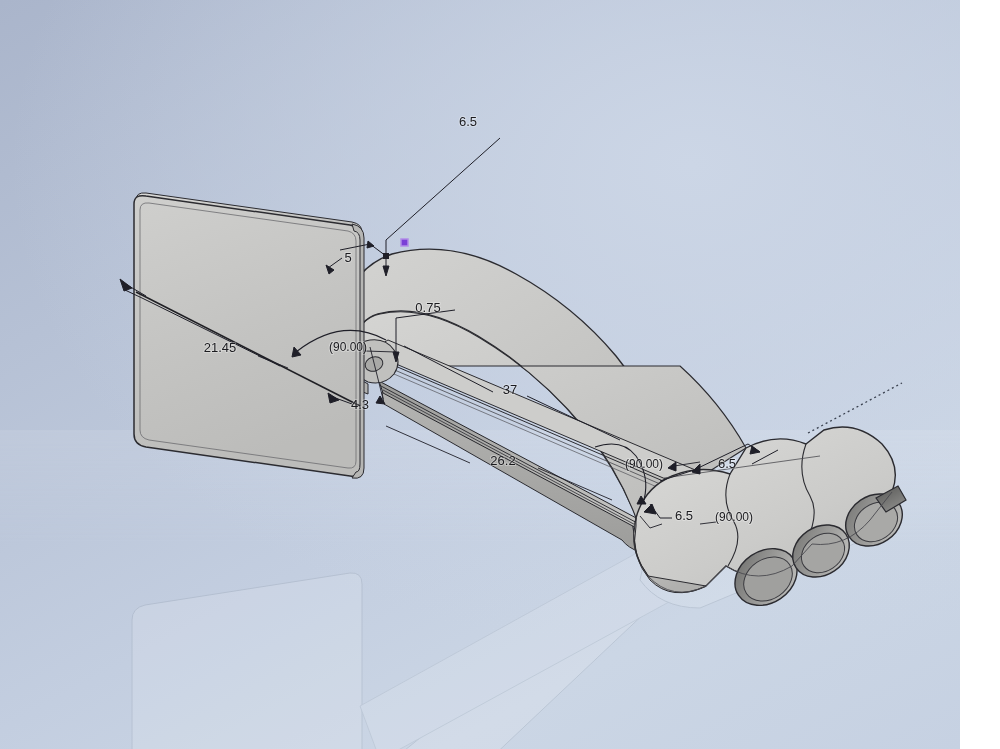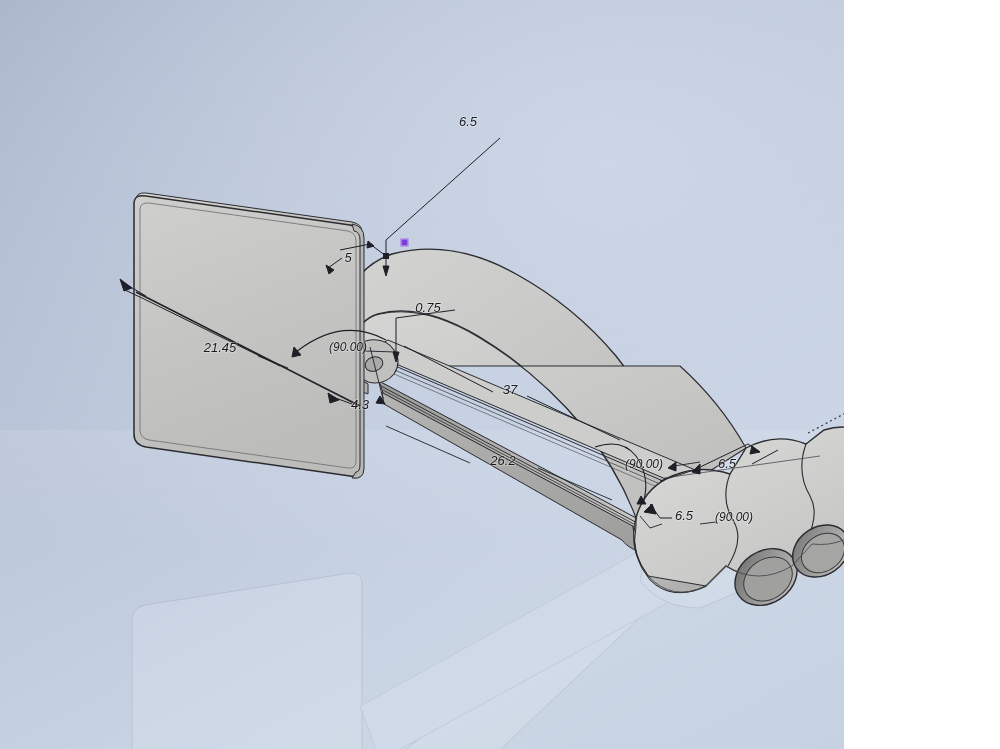--- a/index.html
+++ b/index.html
@@ -2,28 +2,27 @@
 <html><head>
 <meta charset="utf-8">
 <style>
   html, body {
     margin: 0;
     padding: 0;
     background: #ffffff;
   }
   #viewport {
     position: relative;
-    width: 844px;
+    width: 960px;
     height: 749px;
     overflow: hidden;
     font-family: "Liberation Sans", sans-serif;
     background:
       radial-gradient(ellipse 1100px 800px at 72% 22%, #ccd6e6 0%, rgba(204,214,230,0) 62%),
       linear-gradient(152deg, #aab5cb 0%, #b6c1d5 28%, #c3cee0 58%, #cbd6e5 78%, #c6d1e2 100%);
-    font-style: italic;
   }
   #cad-svg {
     position: absolute;
     inset: 0;
     width: 1000px;
     height: 749px;
     display: block;
   }
   .dim-text {
     font-family: "Liberation Sans", sans-serif;

